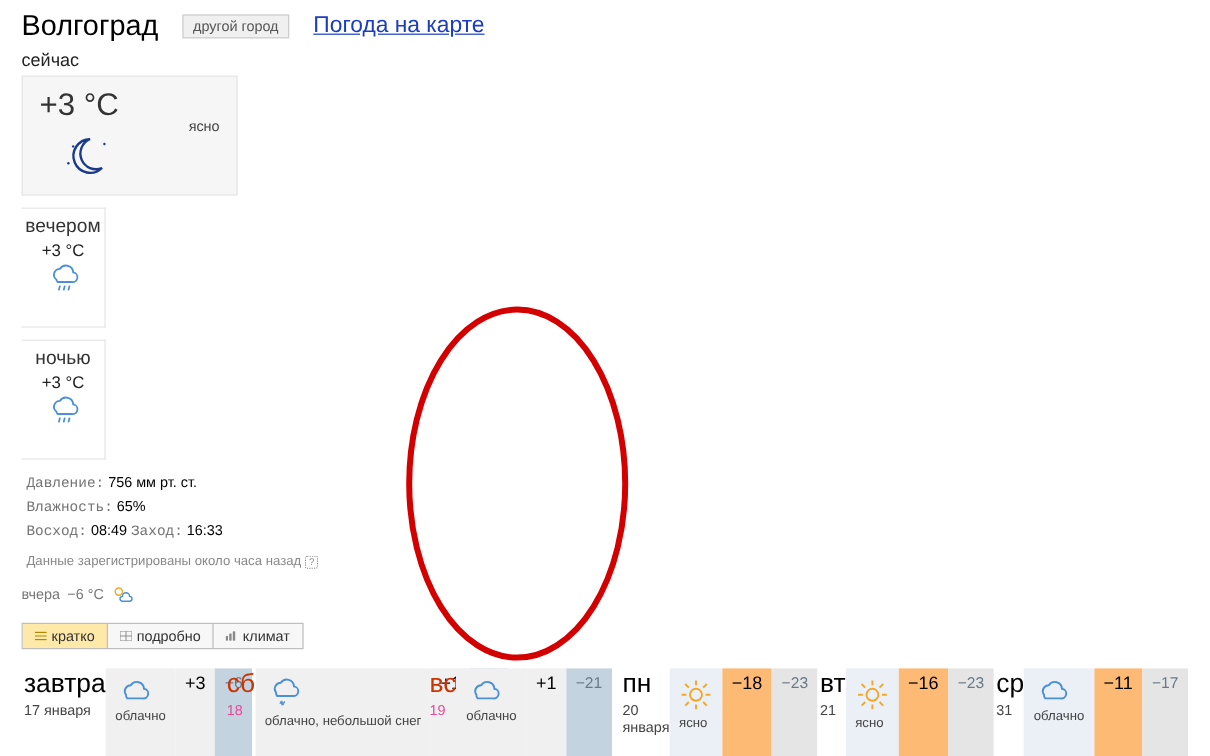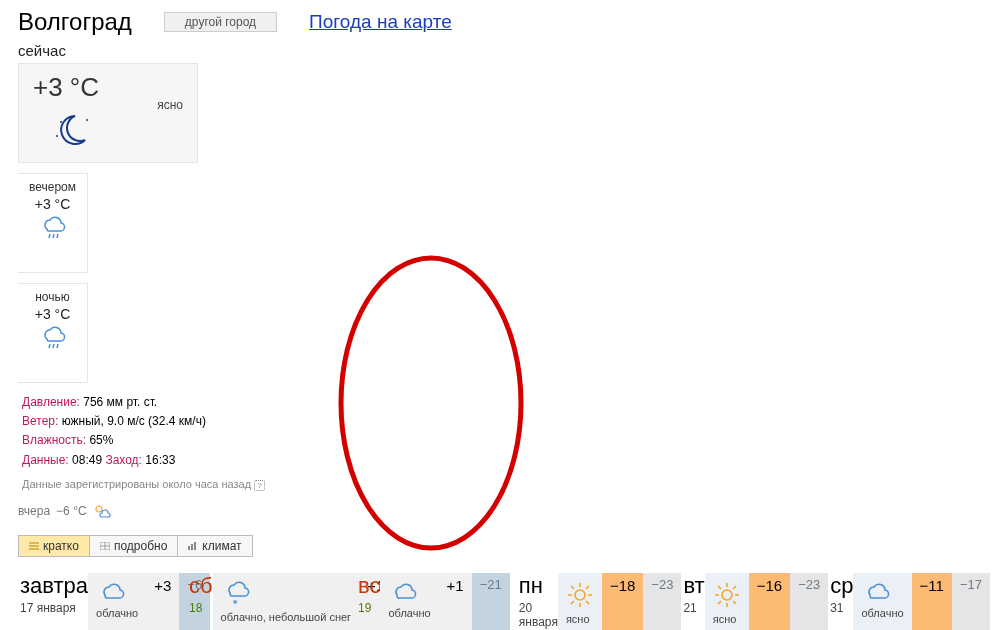--- a/index.html
+++ b/index.html
@@ -1,50 +1,50 @@
 <!DOCTYPE html>
 <html><head>
 <meta charset="utf-8">
 <style>
   * { box-sizing: border-box; margin: 0; padding: 0; }
   body { font-family: Arial, Helvetica, sans-serif; font-size: 13px; color: #000; background: #fff; padding: 8px 18px; width: 1008px; }
   a { color: #1a3dc1; }
-  .header { display: flex; align-items: center; gap: 32px; }
+  .header { display: flex; align-items: center; gap: 20px; }
   .city { font-size: 24px; font-weight: normal; }
-  .btn-other { background: #f0f0f0; border: 1px solid #ccc; padding: 2px 20px; font-size: 12px; color: #555; cursor: pointer; }
+  .btn-other { background: #f0f0f0; border: 1px solid #ccc; padding: 2px 8px; font-size: 12px; color: #555; cursor: pointer; }
   .map-link { font-size: 19px; text-decoration: underline; }
   .now-label { font-size: 15px; margin-top: 6px; color: #222; }
   .now-row { display: flex; gap: 10px; margin-top: 4px; align-items: flex-start; flex-direction: column; }
   .now-card { background: #f6f6f6; border: 1px solid #e5e5e5; padding: 8px 14px 10px; width: 180px; height: 100px; position: relative; }
   .now-temp { font-size: 26px; color: #333; }
   .now-cond { position: absolute; right: 14px; top: 34px; font-size: 12px; color: #444; }
   .now-icon { position: absolute; left: 30px; top: 46px; }
   .mini-card { background: #fff; border: 1px solid #e5e5e5; border-left: none; width: 70px; height: 100px; text-align: center; padding-top: 6px; display: flex; flex-direction: column; align-items: center; gap: 2px; }
   .mini-card + .mini-card { border-left: none; }
-  .mini-label { font-size: 12px; color: #333; }
+  .mini-label { font-size: 16px; color: #333; }
   .mini-temp { font-size: 14px; color: #222; }
   .details { margin-left: 4px; font-size: 12px; color: #444; line-height: 1.6; }
-  .details .k { color: #be185d; }
+  .details .k { color: #737373; font-family: Liberation Mono, monospace; }
   .details .v { color: #000; }
   .data-age { font-size: 11px; color: #888; margin-top: 6px; }
   .qmark { display:inline-block; width:11px; height:11px; border:1px dotted #888; font-size:8px; line-height:10px; text-align:center; color:#888; border-radius:2px;}
   .yesterday { margin-top: 10px; font-size: 12px; color: #777; display:flex; align-items:center; gap:6px;}
   .tabs { margin-top: 16px; display: inline-flex; border: 1px solid #bdbdbd; background: #f7f7f7; height: 22px; }
   .tab { padding: 2px 10px; font-size: 12px; color: #333; border-right: 1px solid #bdbdbd; display:flex; align-items:center; gap:4px; cursor:pointer; }
   .tab:last-child { border-right: none; }
   .tab.active { background: #ffe9a8; }
   .tab-ico { width:10px; height:8px; display:inline-block; }
   .forecast { display: flex; margin-top: 16px; }
   .day { width: 169px; display:flex; flex-direction:row; }
   .gap-col { width: 30px; }
   .day-head { height: 54px; padding-left: 2px; }
   .day-name { font-size: 22px; color: #000; font-weight: normal; }
   .day-name.wk { color: #cc3300; }
   .day-date { font-size: 12px; color: #444; margin-top: 2px; }
-  .day-date.wk { color: #4d7c0f; }
+  .day-date.wk { color: #ec4899; }
   .day-body { background: #EAF0F5; padding: 8px 8px 0; height: 78px; }
   .day-body.tmr { background: #f0f0f0; }
   .cond-text { font-size: 11px; color: #444; margin-top: 4px; white-space: nowrap; overflow:hidden; }
   .temp-hi { background: #fdba74; padding: 4px 8px 2px; font-size: 15px; color: #000; }
   .temp-hi.tmr { background: #f0f0f0; }
   .temp-lo { background: #e5e5e5; padding: 4px 8px; font-size: 13px; color: #6a7a88; }
   .temp-lo.tmr { background: #c3d3e0; }
   svg { display:block; }
   .annot { position:absolute; pointer-events:none; }
   .wrap { position: relative; }
@@ -93,23 +93,22 @@
     <span>
       <svg width="28" height="28" viewBox="0 0 28 28">
             <path d="M8 15a5 5 0 0 1 3-9 6 6 0 0 1 11 3 4 4 0 0 1-1 8H9a4 4 0 0 1-1-2z" fill="none" stroke="#4a90d9" stroke-width="1.5"></path>
             <path d="M11 20l-1 4M15 20l-1 4M19 20l-1 4" stroke="#4a90d9" stroke-width="1.5"></path>
           </svg>
     </span>
   </div>
 
   <div class="details">
     <div><span class="k">Давление:</span> <span class="v">756 мм рт. ст.</span></div>
-    <div><span class="k">Ветер:</span> <span class="v">южный, 9.0 м/с (32.4 км/ч)</span></div>
     <div><span class="k">Влажность:</span> <span class="v">65%</span></div>
-    <div><span class="k">Данные:</span> <span class="v">08:49</span> <span class="k">Заход:</span> <span class="v">16:33</span></div>
+    <div><span class="k">Восход:</span> <span class="v">08:49</span> <span class="k">Заход:</span> <span class="v">16:33</span></div>
     <div class="data-age"><span>Данные зарегистрированы около часа назад</span> <span class="qmark">?</span></div>
   </div>
 </div>
 
 <div class="yesterday">
   <span>вчера</span>
   <span>−6 °C</span>
   <span>
     <svg width="20" height="16" viewBox="0 0 20 16">
           <circle cx="6" cy="6" r="3" fill="none" stroke="#f5a623" stroke-width="1.2"></circle>

